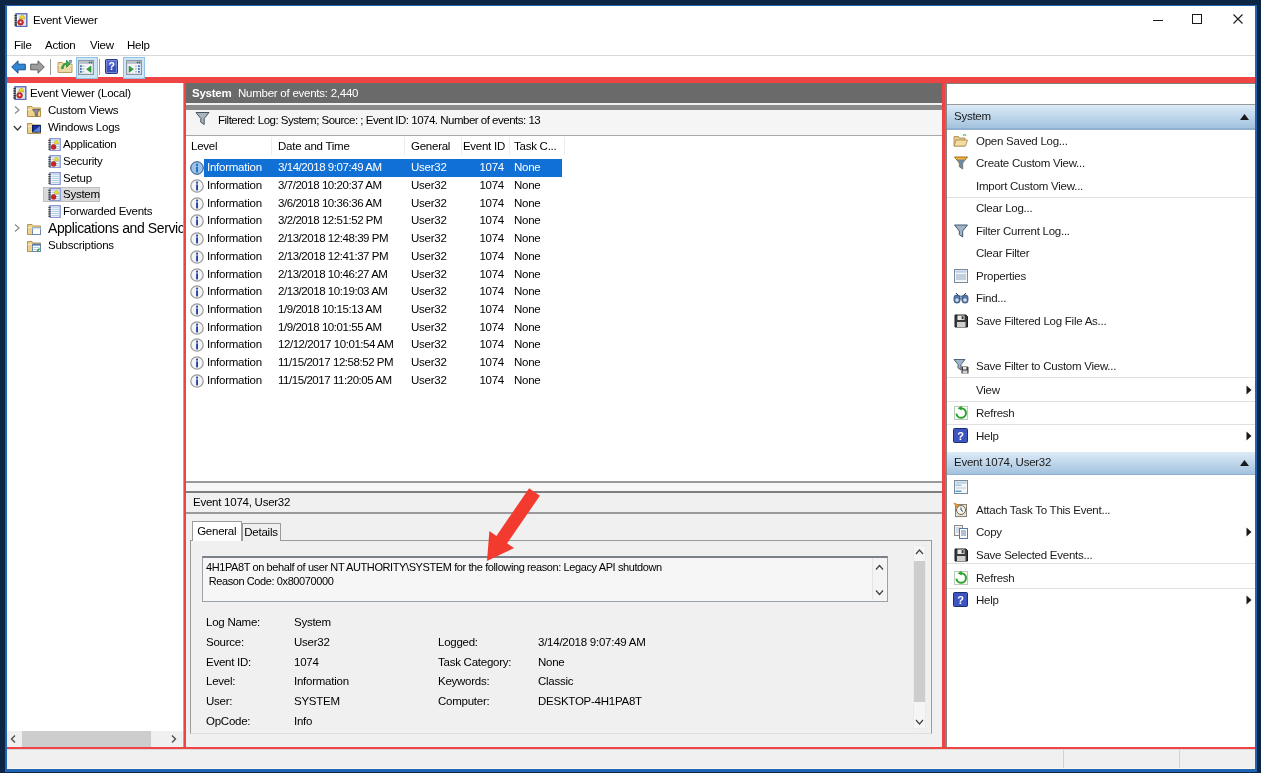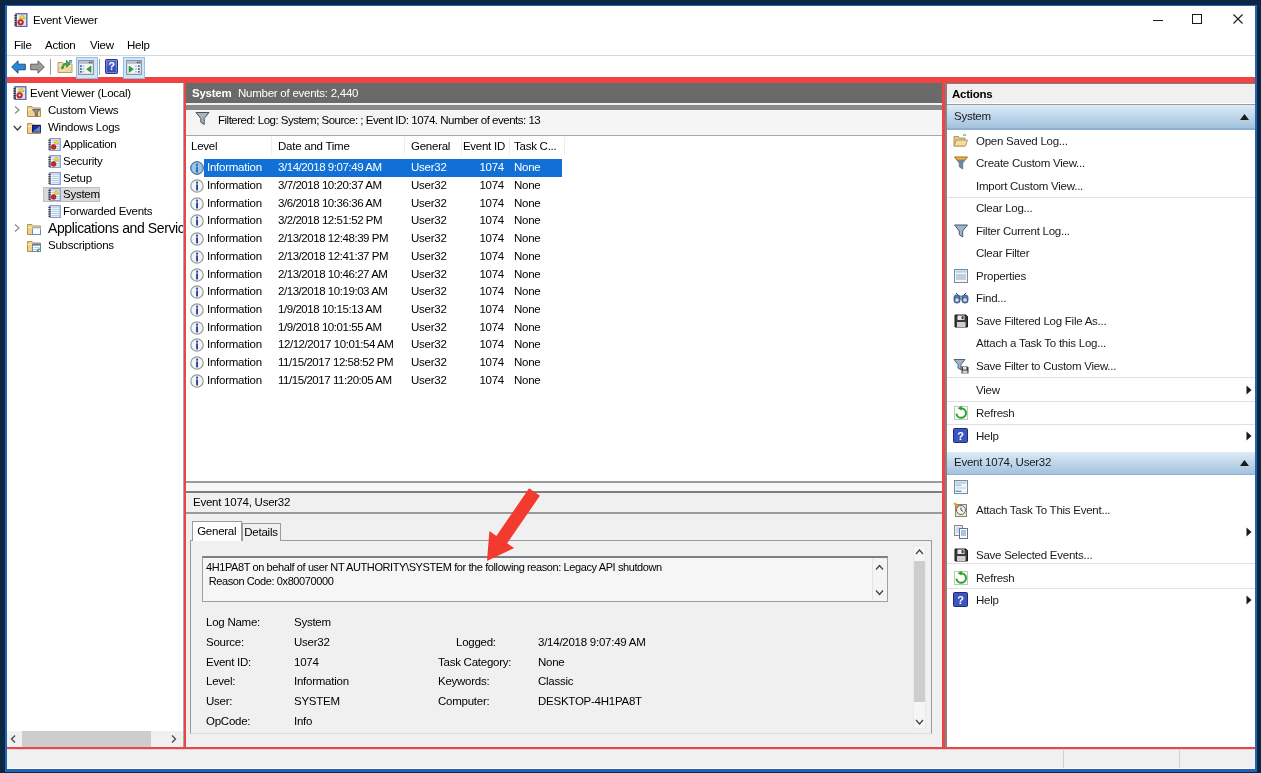--- a/index.html
+++ b/index.html
@@ -514,21 +514,21 @@
 <svg class="abs" style="left:868px;top:558px" width="9" height="7" viewBox="0 0 9 7">
       <path d="M1 5.5 L4.5 1.5 L8 5.5" fill="none" stroke="#404040" stroke-width="1.2"></path>
     </svg>
 <svg class="abs" style="left:868px;top:583px" width="9" height="7" viewBox="0 0 9 7">
       <path d="M1 1.5 L4.5 5.5 L8 1.5" fill="none" stroke="#404040" stroke-width="1.2"></path>
     </svg>
 <div class="abs" style="left:199px;top:605.5px;width:90px;height:20px;line-height:20px;color:#000;">Log Name:</div>
 <div class="abs" style="left:287px;top:605.5px;width:140px;height:20px;line-height:20px;color:#000;">System</div>
 <div class="abs" style="left:199px;top:625.5px;width:90px;height:20px;line-height:20px;color:#000;">Source:</div>
 <div class="abs" style="left:287px;top:625.5px;width:140px;height:20px;line-height:20px;color:#000;">User32</div>
-<div class="abs" style="left:449px;top:625.5px;width:100px;height:20px;line-height:20px;color:#000;">Logged:</div>
+<div class="abs" style="left:431px;top:625.5px;width:100px;height:20px;line-height:20px;color:#000;">Logged:</div>
 <div class="abs" style="left:531px;top:625.5px;width:200px;height:20px;line-height:20px;color:#000;">3/14/2018 9:07:49 AM</div>
 <div class="abs" style="left:199px;top:645.5px;width:90px;height:20px;line-height:20px;color:#000;">Event ID:</div>
 <div class="abs" style="left:287px;top:645.5px;width:140px;height:20px;line-height:20px;color:#000;">1074</div>
 <div class="abs" style="left:431px;top:645.5px;width:100px;height:20px;line-height:20px;color:#000;">Task Category:</div>
 <div class="abs" style="left:531px;top:645.5px;width:200px;height:20px;line-height:20px;color:#000;">None</div>
 <div class="abs" style="left:199px;top:665.0px;width:90px;height:20px;line-height:20px;color:#000;">Level:</div>
 <div class="abs" style="left:287px;top:665.0px;width:140px;height:20px;line-height:20px;color:#000;">Information</div>
 <div class="abs" style="left:431px;top:665.0px;width:100px;height:20px;line-height:20px;color:#000;">Keywords:</div>
 <div class="abs" style="left:531px;top:665.0px;width:200px;height:20px;line-height:20px;color:#000;">Classic</div>
 <div class="abs" style="left:199px;top:685.0px;width:90px;height:20px;line-height:20px;color:#000;">User:</div>
@@ -541,23 +541,20 @@
 <div class="abs" style="left:907px;top:555px;width:11px;height:141px;background:#cdcdcd;"></div>
 <svg class="abs" style="left:908px;top:542px" width="9" height="8" viewBox="0 0 9 8">
       <path d="M1 6 L4.5 2 L8 6" fill="none" stroke="#404040" stroke-width="1.2"></path>
     </svg>
 <svg class="abs" style="left:908px;top:712px" width="9" height="8" viewBox="0 0 9 8">
       <path d="M1 2 L4.5 6 L8 2" fill="none" stroke="#404040" stroke-width="1.2"></path>
     </svg>
 <div class="abs" style="left:938.3px;top:76.5px;width:1.7px;height:664.5px;background:#838383;"></div>
 <div class="abs" style="left:940px;top:77px;width:308px;height:664px;background:#fff;"></div>
 <div class="abs" style="left:938.3px;top:76.5px;width:309.7px;height:1.8px;background:#7f7f7f;"></div>
-<div class="abs" style="left:940px;top:78.3px;width:308px;height:19.2px;background:#f0f0f0;">
-      <span style="position:absolute;left:5px;top:1.5px;font-weight:bold;color:#000;line-height:17px;">Actions</span>
-    </div>
 <div class="abs" style="left:940px;top:97.5px;width:308px;height:1.5px;background:#9a9a9a;"></div>
 <div class="abs" style="left:940px;top:99px;width:308px;height:23px;background:linear-gradient(#dcebf8,#a3c2de);line-height:23px;">
       <span style="position:absolute;left:7px;color:#1a1a1a;">System</span>
       <svg class="abs" style="left:293px;top:8.5px" width="9" height="6" viewBox="0 0 9 6">
         <path d="M4.5 0 L9 6 L0 6 Z" fill="#1a1a1a"></path>
       </svg>
     </div>
 <div class="abs" style="left:940px;top:122px;width:308px;height:1.5px;background:#8fb0d0;"></div>
 <div class="abs" style="left:940px;top:446px;width:308px;height:21.5px;background:linear-gradient(#dcebf8,#a3c2de);line-height:21.5px;">
       <span style="position:absolute;left:7px;color:#1a1a1a;">Event 1074, User32</span>
@@ -615,21 +612,20 @@
 <div class="abs" style="left:969px;top:284px;width:250px;height:16px;line-height:16px;color:#1a1a1a;">Find...</div>
 <div class="abs" style="left:946px;top:306.5px;width:16px;height:16px;">
       <svg width="16" height="16" viewBox="0 0 16 16">
         <path d="M2 2 L13 2 L14.5 3.5 L14.5 14 L2 14 Z" fill="#3a3a3a" stroke="#1a1a1a"></path>
         <rect x="4.5" y="2.5" width="7" height="4.5" fill="#e8e8e8"></rect>
         <rect x="8.6" y="3.2" width="2" height="3" fill="#3a3a3a"></rect>
         <rect x="4" y="9" width="8.5" height="5" fill="#cfcfcf"></rect>
       </svg>
     </div>
 <div class="abs" style="left:969px;top:306.5px;width:250px;height:16px;line-height:16px;color:#1a1a1a;">Save Filtered Log File As...</div>
-<div class="abs" style="left:969px;top:329px;width:250px;height:16px;line-height:16px;color:#1a1a1a;">Attach a Task To this Log...</div>
 <div class="abs" style="left:946px;top:351.5px;width:16px;height:16px;">
       <svg width="16" height="16" viewBox="0 0 16 16">
         <path d="M1 1.5 L12 1.5 L8 6.5 L8 12 L5 10 L5 6.5 Z" fill="#9fb4c8" stroke="#46586c" stroke-width="0.9"></path>
         <path d="M8.5 8.5 L14.5 8.5 L15.5 9.5 L15.5 15.5 L8.5 15.5 Z" fill="#3a3a3a"></path>
         <rect x="10" y="9" width="3.5" height="2.5" fill="#e8e8e8"></rect>
         <rect x="9.6" y="12.5" width="4.8" height="3" fill="#cfcfcf"></rect>
       </svg>
     </div>
 <div class="abs" style="left:969px;top:351.5px;width:250px;height:16px;line-height:16px;color:#1a1a1a;">Save Filter to Custom View...</div>
 <div class="abs" style="left:969px;top:375.5px;width:250px;height:16px;line-height:16px;color:#1a1a1a;">View</div>
@@ -683,20 +679,21 @@
           <line x1="3" y1="8" x2="8" y2="8"></line>
         </g>
         <rect x="6.5" y="4.5" width="8" height="10" fill="#fdfdfd" stroke="#5577a8"></rect>
         <g stroke="#5577a8" stroke-width="0.9">
           <line x1="8" y1="7" x2="13" y2="7"></line>
           <line x1="8" y1="9" x2="13" y2="9"></line>
           <line x1="8" y1="11" x2="13" y2="11"></line>
         </g>
       </svg>
     </div>
+<div class="abs" style="left:969px;top:518px;width:250px;height:16px;line-height:16px;color:#1a1a1a;">Copy</div>
 <svg class="abs" style="left:1239px;top:521px" width="6" height="10" viewBox="0 0 6 10">
       <path d="M0.5 0.5 L5.5 5 L0.5 9.5 Z" fill="#1a1a1a"></path>
     </svg>
 <div class="abs" style="left:946px;top:540.5px;width:16px;height:16px;">
       <svg width="16" height="16" viewBox="0 0 16 16">
         <path d="M2 2 L13 2 L14.5 3.5 L14.5 14 L2 14 Z" fill="#3a3a3a" stroke="#1a1a1a"></path>
         <rect x="4.5" y="2.5" width="7" height="4.5" fill="#e8e8e8"></rect>
         <rect x="8.6" y="3.2" width="2" height="3" fill="#3a3a3a"></rect>
         <rect x="4" y="9" width="8.5" height="5" fill="#cfcfcf"></rect>
       </svg>

